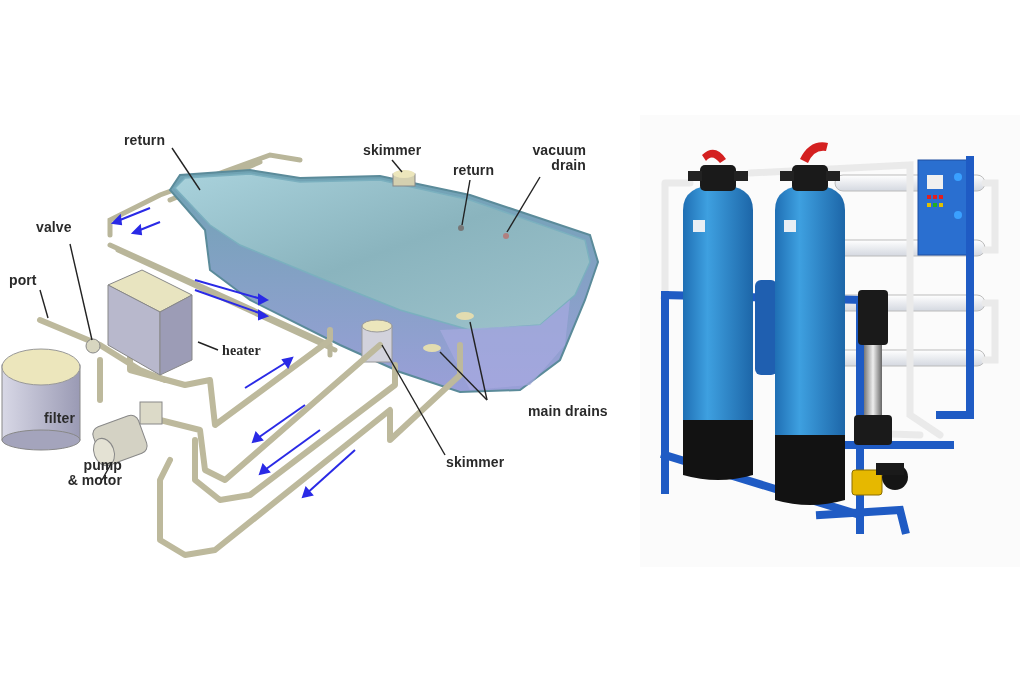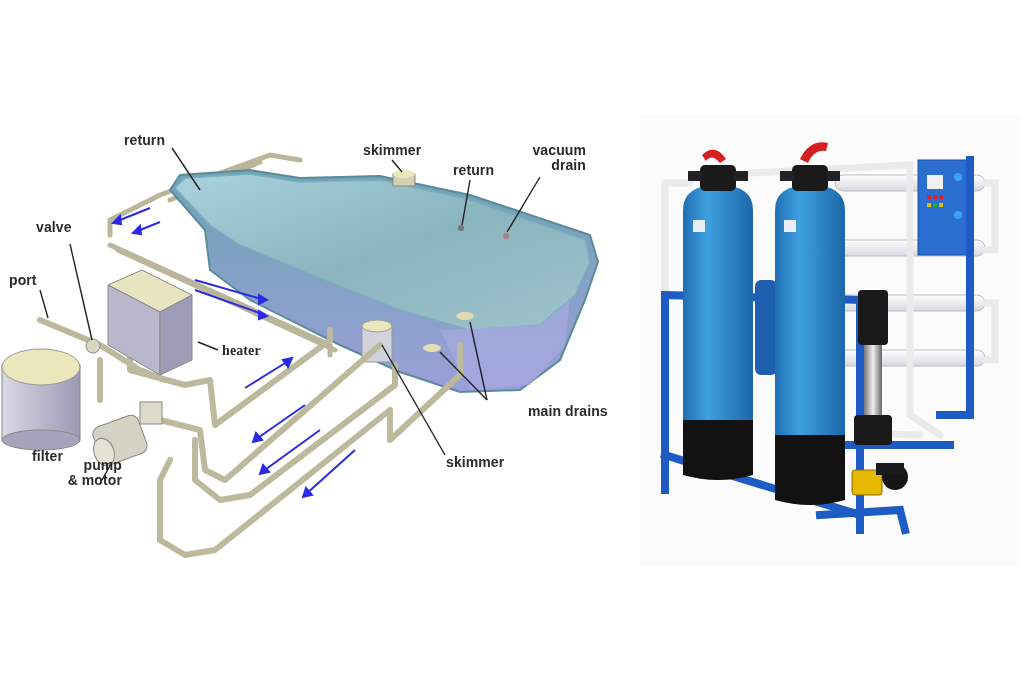--- a/index.html
+++ b/index.html
@@ -123,21 +123,21 @@
   <div class="lbl" style="left:124px;top:133px;">return</div>
   <div class="lbl" style="left:363px;top:143px;">skimmer</div>
   <div class="lbl" style="left:453px;top:163px;">return</div>
   <div class="lbl c" style="left:522px;top:143px;width:64px;">
     <div>vacuum</div>
     <div>drain</div>
   </div>
   <div class="lbl" style="left:36px;top:220px;">valve</div>
   <div class="lbl" style="left:9px;top:273px;">port</div>
   <div class="lbl" style="left:222px;top:343px;font-family:Liberation Serif, serif;">heater</div>
-  <div class="lbl" style="left:32px;top:411px;margin-top:38px;">filter</div>
+  <div class="lbl" style="left:44px;top:411px;">filter</div>
   <div class="lbl c" style="left:44px;top:458px;width:78px;">
     <div>pump</div>
     <div>&amp; motor</div>
   </div>
   <div class="lbl" style="left:493px;top:404px;margin-left:35px;">main drains</div>
   <div class="lbl" style="left:446px;top:455px;">skimmer</div>
 </div>
 
 <div class="panel" id="ro-photo">
   <svg width="380" height="452" viewBox="0 0 380 452">

